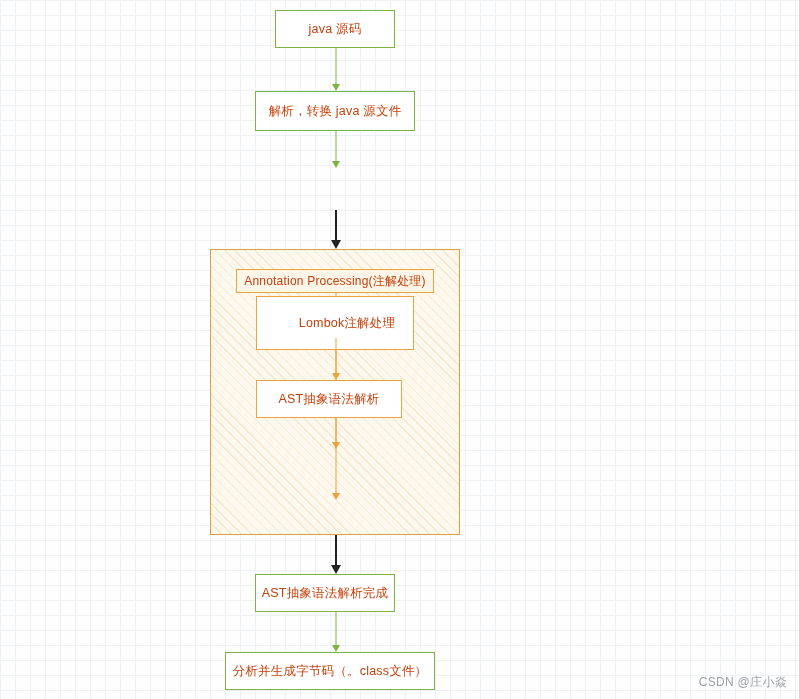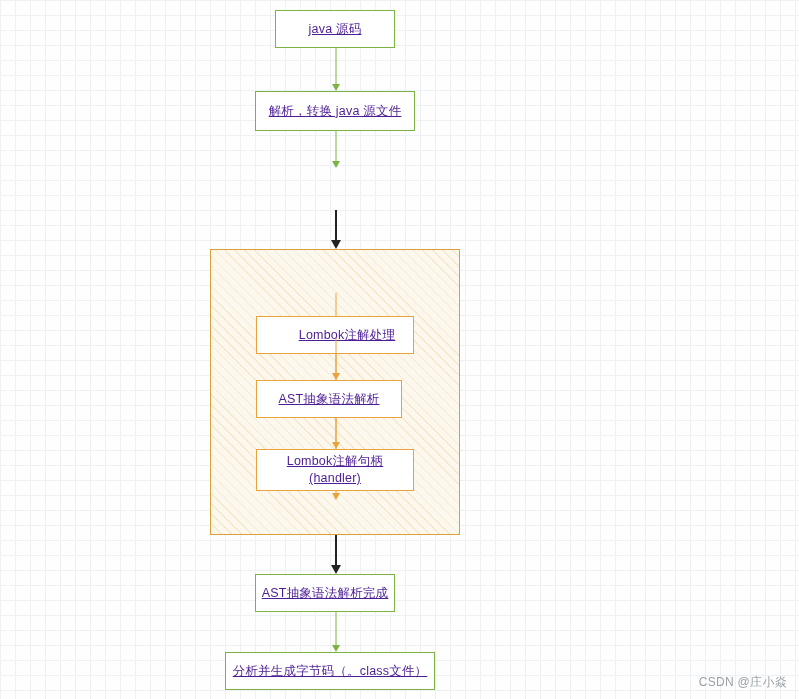--- a/index.html
+++ b/index.html
@@ -30,25 +30,24 @@
   
   .node {
     position: absolute;
     box-sizing: border-box;
     display: flex;
     align-items: center;
     justify-content: center;
     text-align: center;
     background: #ffffff;
     font-size: 12.5px;
-    color: #4c1d95;
+    color: #c2410c;
     line-height: 1.35;
     white-space: pre-line;
     letter-spacing: 0.2px;
-    text-decoration: underline;
   }
   .node.green {
     border: 1px solid #7cb342;
   }
   .node.orange {
     border: 1px solid #e8a33d;
   }
   .node.orange-fill {
     border: 1px solid #e8a33d;
     background: #fdf6e8;
@@ -133,42 +132,41 @@
   </div>
 
 
   <div class="arrow black" style="left:330px; top:210px; width:11px; height:39px;">
     <div class="line" style="height:30px;"></div>
     <div class="head"></div>
   </div>
 
   <div id="group-box" style="left:210px; top:249px; width:250px; height:286px;"></div>
 
+  <div class="node orange-fill" style="left:236px; top:269px; width:198px; height:24px; font-size:12px;">Annotation Processing(注解处理)</div>
 
   <div class="arrow orange" style="left:331px; top:293px; width:9px; height:207px;">
     <div class="line" style="height:200px;"></div>
     <div class="head"></div>
   </div>
 
-  <div class="node orange" style="left:256px; top:316px; width:158px; height:38px;padding-left:24px;">Lombok注解处理</div>
+  <div class="node orange" style="left:256px; top:296px; width:158px; height:54px;padding-left:24px;">Lombok注解处理</div>
 
   <div class="arrow orange" style="left:331px; top:338px; width:9px; height:42px;">
     <div class="line" style="height:35px;"></div>
     <div class="head"></div>
   </div>
 
   <div class="node orange" style="left:256px; top:380px; width:146px; height:38px;">AST抽象语法解析</div>
 
   <div class="arrow orange" style="left:331px; top:418px; width:9px; height:31px;">
     <div class="line" style="height:24px;"></div>
     <div class="head"></div>
   </div>
 
-  <div class="node orange" style="left:256px; top:449px; width:158px; height:42px;">Lombok注解句柄
-(handler)</div>
 
   <div class="arrow black" style="left:330px; top:535px; width:11px; height:39px;">
     <div class="line" style="height:30px;"></div>
     <div class="head"></div>
   </div>
 
   <div class="node green" style="left:255px; top:574px; width:140px; height:38px;">AST抽象语法解析完成</div>
 
   <div class="arrow green" style="left:331px; top:612px; width:9px; height:40px;">
     <div class="line" style="height:33px;"></div>

